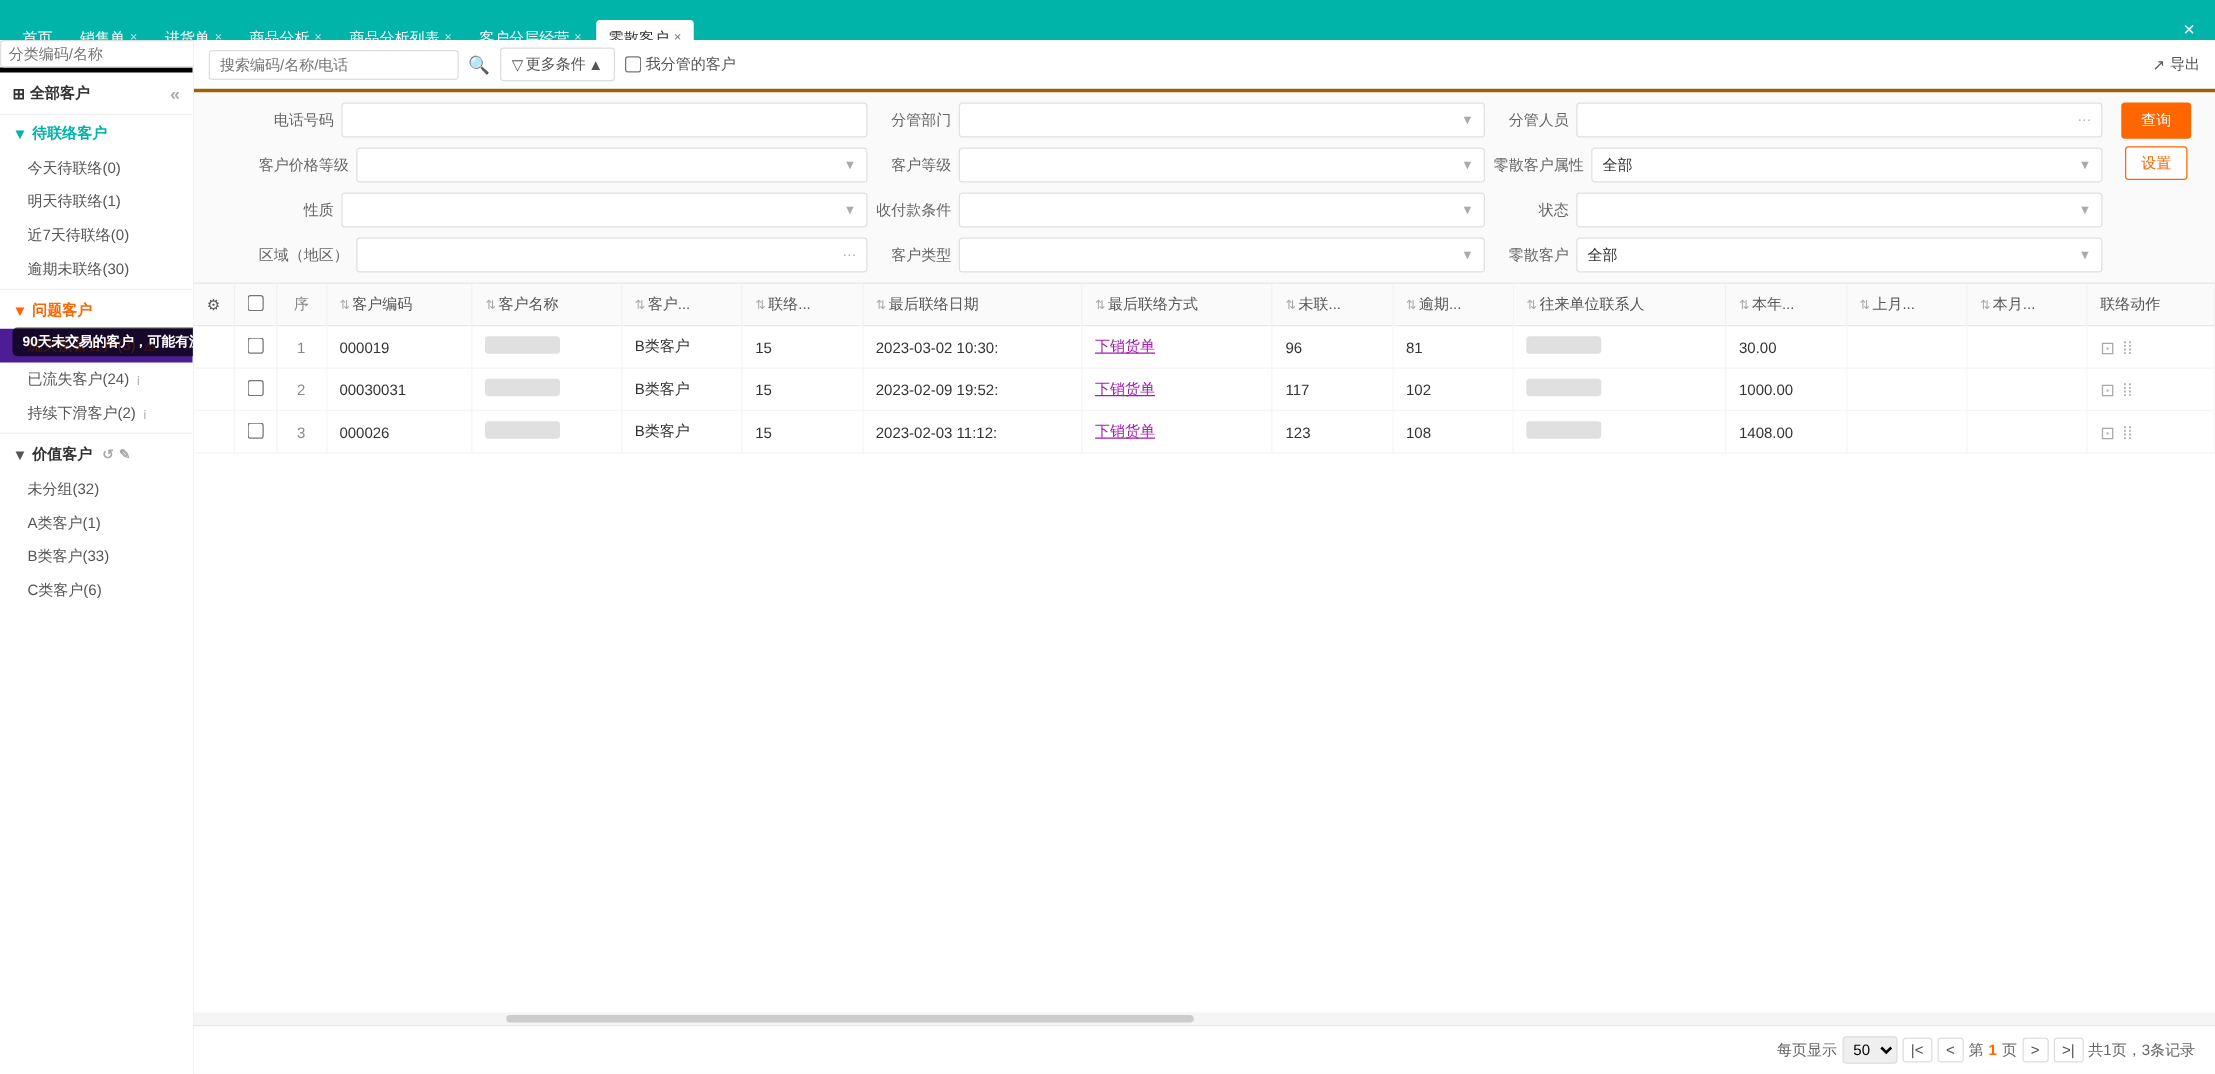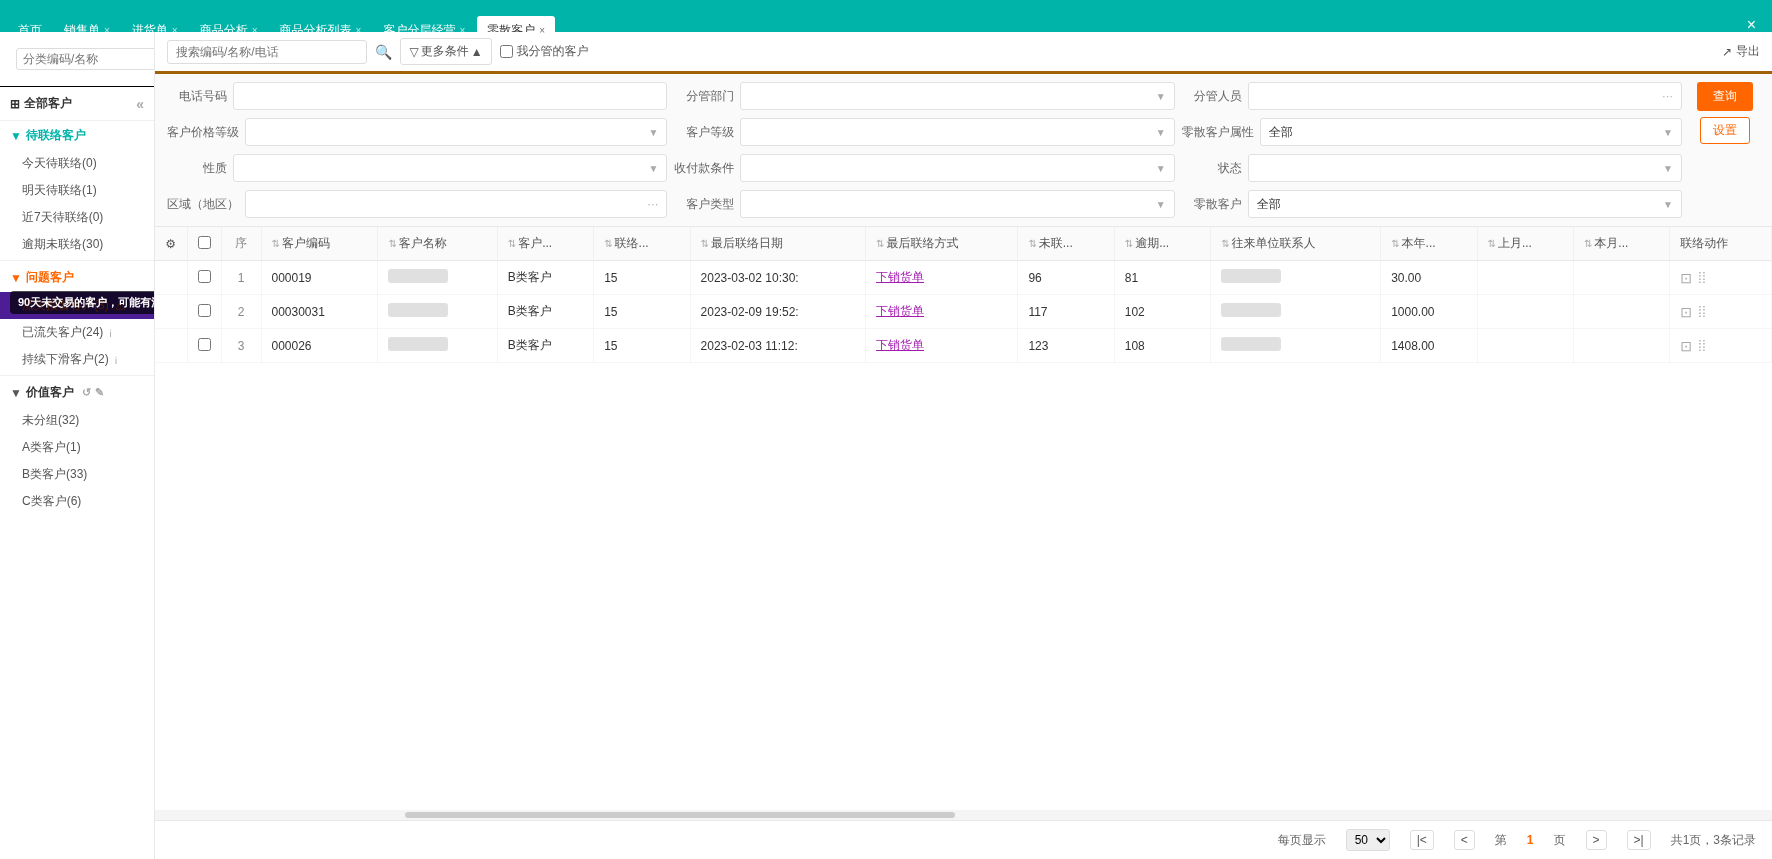--- a/index.html
+++ b/index.html
@@ -54,22 +54,22 @@
       min-width: 155px;
       background: #fff;
       border-right: 1px solid #e8e8e8;
       display: flex;
       flex-direction: column;
       overflow-y: auto;
     }
     .sidebar-search {
       display: flex;
       align-items: center;
-      padding: 16px;
-      border-bottom: 1px solid #000000;
+      padding: 0;
+      border-bottom: 4px solid #000000;
       gap: 4px;
     }
     .sidebar-search input {
       flex: 1;
       border: 1px solid #ddd;
       border-radius: 3px;
       padding: 3px 6px;
       font-size: 12px;
       outline: none;
     }
@@ -200,20 +200,21 @@
     .advanced-filter {
       background: #fafafa;
       border-bottom: 1px solid #e8e8e8;
       padding: 8px 12px;
     }
     .filter-row {
       display: flex;
       align-items: flex-end;
       gap: 7px;
       margin-bottom: 8px;
+      margin-left: 40px;
     }
     .filter-row:last-child { margin-bottom: 0; }
     .filter-field {
       display: flex;
       align-items: center;
       flex: 1;
       gap: 6px;
     }
     .filter-label {
       color: #666;
@@ -316,21 +317,21 @@
     .action-icons { display: flex; gap: 6px; align-items: center; }
     .action-icon { color: #aaa; cursor: pointer; font-size: 14px; }
 
     
     .table-footer {
       border-top: 1px solid #e8e8e8;
       padding: 8px 16px;
       display: flex;
       align-items: center;
       justify-content: flex-end;
-      gap: 20px;
+      gap: 4px;
       background: #fff;
     }
     .footer-label { color: #666; }
     .footer-select {
       border: 1px solid #ddd;
       border-radius: 3px;
       padding: 2px 4px;
       font-size: 12px;
       outline: none;
     }

